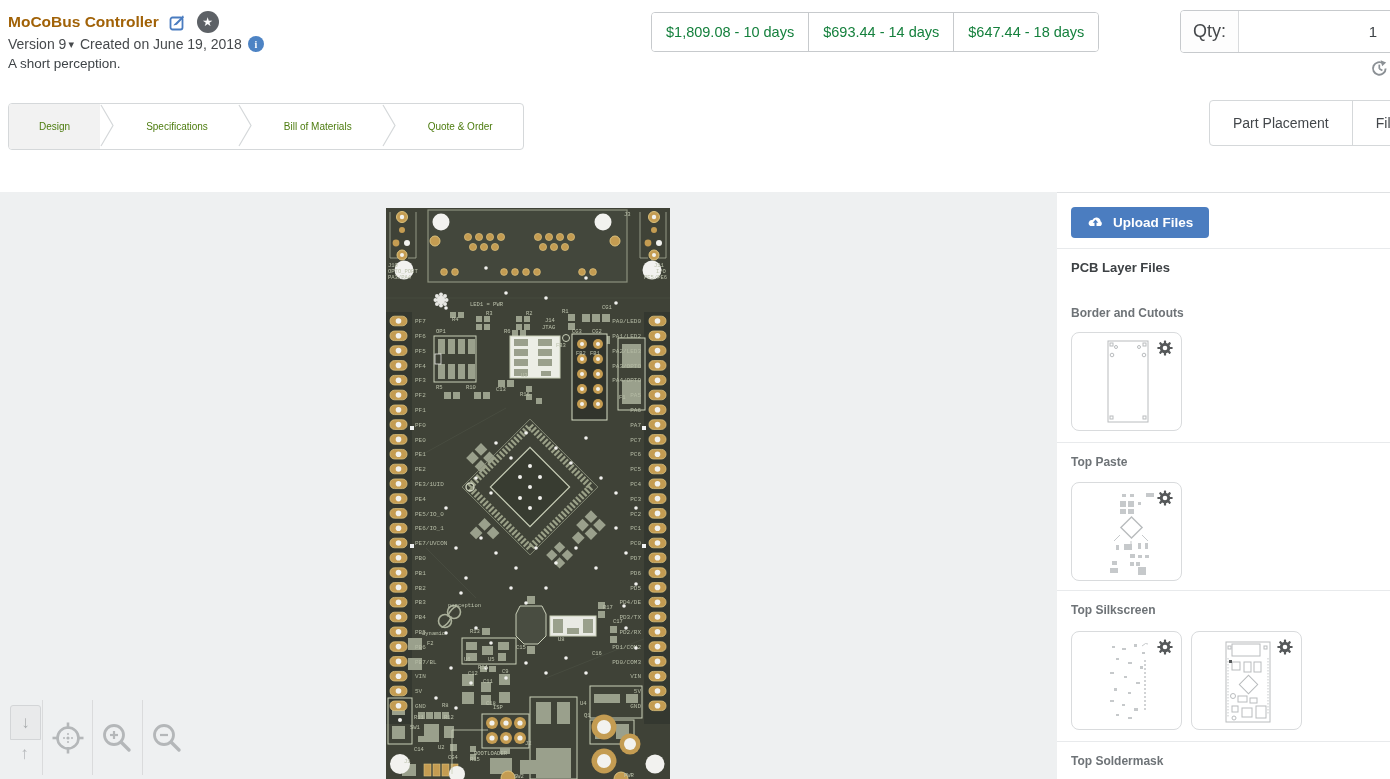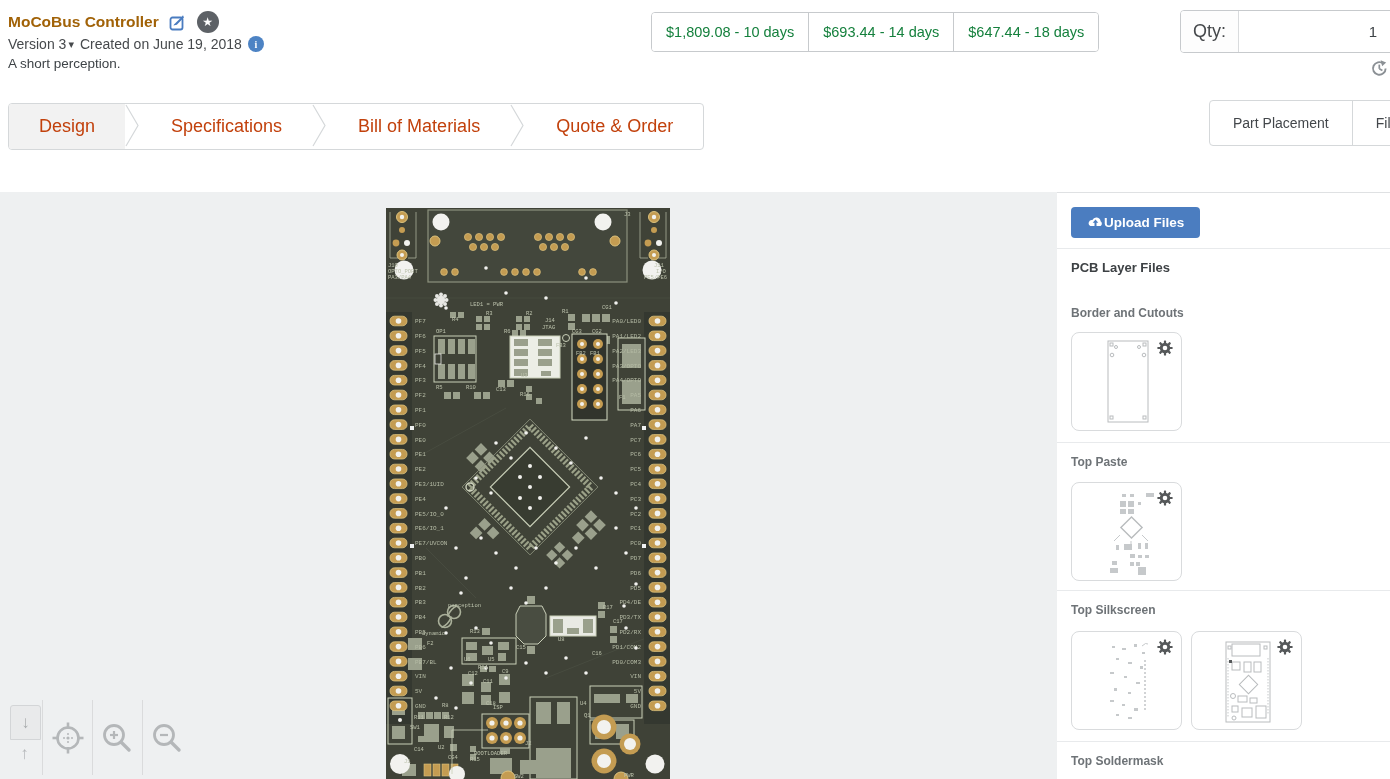--- a/index.html
+++ b/index.html
@@ -29,21 +29,21 @@
   .qty-group{position:absolute;left:1180px;top:10px;width:212px;height:41px;display:flex;
              border:1px solid #c7cacd;border-radius:4px;overflow:hidden;background:#fff;}
   .qty-label{display:flex;align-items:center;padding:0 12px;font-size:18px;color:#46494c;
              border-right:1px solid #d9dbdd;background:#fdfdfd;}
   .qty-input{flex:1;border:none;outline:none;text-align:right;padding:0 16px;font-size:15px;
              color:#3e4347;font-family:"Liberation Sans",sans-serif;min-width:0;}
   .history-btn{position:absolute;left:1369px;top:58px;width:20px;height:20px;cursor:pointer;}
   
   .step-tabs{position:absolute;left:8px;top:103px;height:45px;display:flex;align-items:stretch;
              border:1px solid #d5d8da;border-radius:4px;background:#fff;overflow:hidden;}
-  .step-tab{display:flex;align-items:center;padding:0 30px;font-size:18px;color:#c2410c;cursor:pointer;}
+  .step-tab{display:flex;align-items:center;padding:0 30px;font-size:10px;color:#4d7c0f;cursor:pointer;}
   .step-tab.active{background:#f2f2f2;}
   .step-sep{width:16px;position:relative;}
   .step-sep svg{position:absolute;left:0;top:0;}
   
   .view-tabs{position:absolute;left:1209px;top:100px;height:44px;display:flex;
              border:1px solid #d5d8da;border-radius:4px 0 0 4px;background:#fff;overflow:hidden;}
   .view-tab{display:flex;align-items:center;padding:0 23px;font-size:14px;color:#43474b;
             cursor:pointer;white-space:nowrap;}
   .view-tab + .view-tab{border-left:1px solid #d5d8da;}
   
@@ -55,21 +55,21 @@
            border:1px solid #d3d5d7;border-radius:3px 3px 0 0;display:flex;align-items:center;
            justify-content:center;font-size:17px;color:#a9acae;cursor:pointer;}
   .pan-up{position:absolute;left:10px;top:547px;width:29px;height:30px;display:flex;align-items:center;
           justify-content:center;font-size:17px;color:#b4b7b9;cursor:pointer;}
   .icon-btn{cursor:pointer;}
   
   .panel{position:absolute;left:1057px;top:192px;width:333px;height:587px;background:#fff;
          border-top:1px solid #dfe1e3;}
   .upload-btn{position:absolute;left:14px;top:14px;height:31px;padding:0 16px;background:#4b7dc0;
               border:none;border-radius:4px;color:#fff;font-size:13.5px;font-weight:bold;
-              display:flex;align-items:center;cursor:pointer;font-family:"Liberation Sans",sans-serif;}
+              display:flex;align-items:center;gap:9px;cursor:pointer;font-family:"Liberation Sans",sans-serif;}
   .pdiv{position:absolute;left:0;width:333px;border-top:1px solid #e8eaec;}
   .panel-heading{position:absolute;left:14px;top:67px;font-size:13px;color:#3d4144;font-weight:bold;}
   .layer-label{position:absolute;left:14px;font-size:12px;font-weight:bold;color:#6e7377;}
   .thumb{position:absolute;width:109px;height:97px;background:#fff;border:1px solid #d9dbdd;
          border-radius:8px;cursor:pointer;}
   .thumb .gear{position:absolute;top:7px;right:8px;width:16px;height:16px;}
   .thumb svg.sketch{position:absolute;left:0;top:0;}
   .sk{stroke:#b9bcbe;fill:none;stroke-width:1;}
   .skf{fill:#c6c9cb;}
 </style>
@@ -84,21 +84,21 @@
       <svg width="18" height="18" viewBox="0 0 18 18">
         <rect x="1.5" y="4.5" width="12" height="12" rx="2" fill="none" stroke="#4a7cc0" stroke-width="1.8"></rect>
         <path d="M6.5 11.5 L13.5 4.5 L16 1.8 L17 4 L9.5 11.8 L6 12.6 Z" fill="#4a7cc0" transform="translate(-1.2,0.6) scale(0.95)"></path>
       </svg>
     </span>
     <span class="star-badge">★</span>
   </div>
 
   <div class="meta-row">
     <span class="version">
-      <span>Version 3</span>
+      <span>Version 9</span>
       <span class="caret">▾</span>
     </span>
     <span>Created on June 19, 2018</span>
     <span class="info-badge">i</span>
   </div>
 
   <div class="desc-row">A short perception.</div>
 
   <div class="price-group">
     <div class="price-btn">$1,809.08 - 10 days</div>

